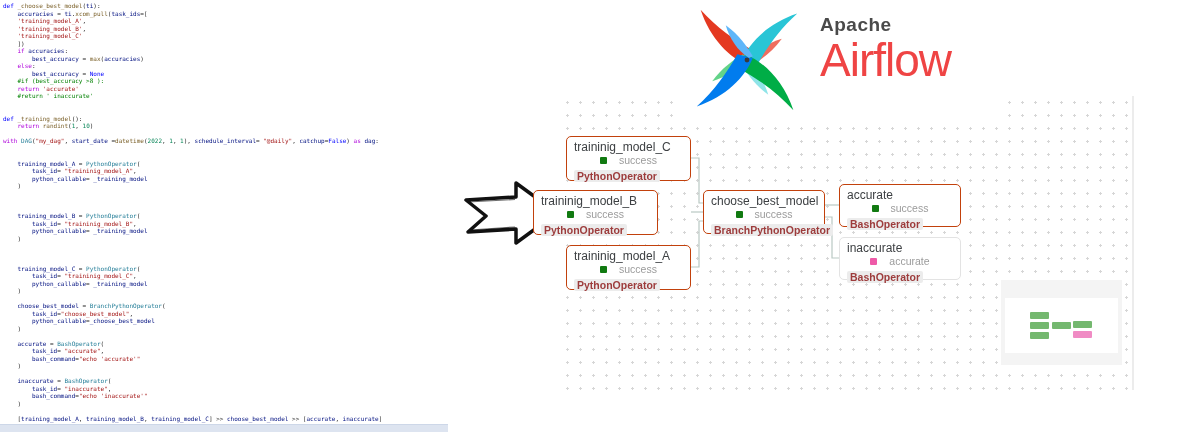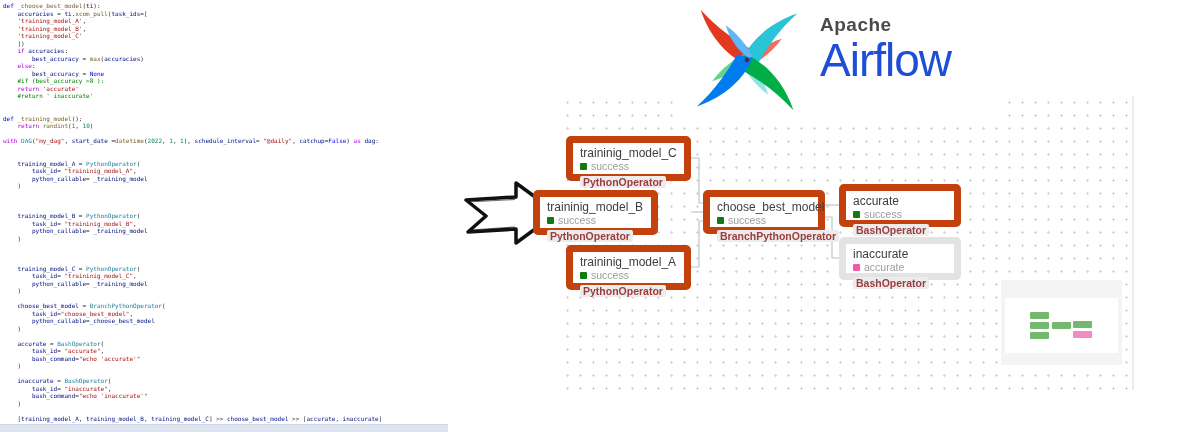--- a/index.html
+++ b/index.html
@@ -40,39 +40,39 @@
     background-image:radial-gradient(#d6d6d6 1px, transparent 1.2px);
     background-size:13px 13px;
   }
   .graph-vscrollbar {
     position:absolute; left:1132px; top:96px; width:2px; height:294px; background:#ececec;
   }
   .edges-svg { position:absolute; left:0; top:0; width:1200px; height:432px; pointer-events:none; }
 
   .node {
     position:absolute; width:125px; height:45px; background:#ffffff;
-    border:7px solid #c2410c; border-radius:5px; padding:3px 7px 0 7px;
+    border:1px solid #c2410c; border-radius:5px; padding:3px 7px 0 7px;
   }
   .node.muted { border-color:#e3e3e3; }
   .node-title { font-size:12px; color:#3d4043; line-height:14px; white-space:nowrap; }
-  .node-status { display:flex; align-items:center; gap:4px; height:12px; }
+  .node-status { display:flex; align-items:center; gap:12px; height:12px;justify-content:center; }
   .status-sq { width:7px; height:7px; display:inline-block; border-radius:1px; }
   .status-label { font-size:10.5px; color:#9b9b9b; line-height:11px; }
   .node-op {
     display:inline-block; font-size:10.5px; font-weight:bold; color:#9d3c3c;
     background:#ececec; border-radius:2px; padding:0 3px; line-height:12px; margin-top:1px;
     white-space:nowrap;
   }
 
   
   .logo-backdrop { position:absolute; left:676px; top:0; width:332px; height:120px; background:#ffffff; }
   .pinwheel-svg { position:absolute; left:686px; top:2px; }
   .logo-text { position:absolute; left:820px; top:14px; color:#4e4d4d; }
   .logo-apache { font-size:19px; font-weight:700; letter-spacing:0.5px; color:#4a4a4a; }
-  .logo-airflow { font-size:46px; font-weight:400; letter-spacing:-1px; line-height:48px; color:#1d4ed8; }
+  .logo-airflow { font-size:46px; font-weight:400; letter-spacing:-1px; line-height:48px; color:#ef4444; }
 
   
   .minimap {
     position:absolute; left:1001px; top:280px; width:121px; height:85px; background:#f4f4f4;
   }
   .minimap-inner { position:absolute; left:4px; top:18px; width:113px; height:55px; background:#ffffff; }
   .mm-bar { position:absolute; width:19px; height:7px; border-radius:1px; }
 </style>
 </head>
 <body>

